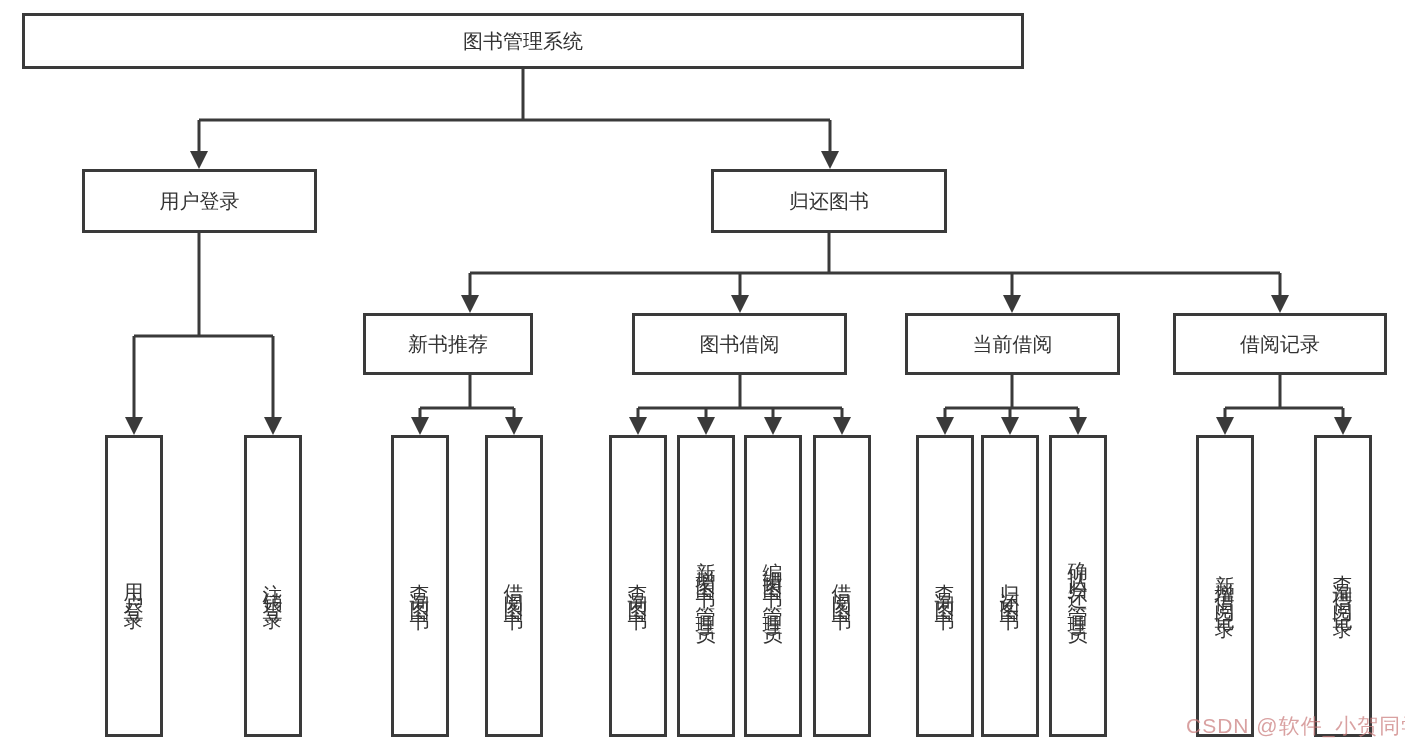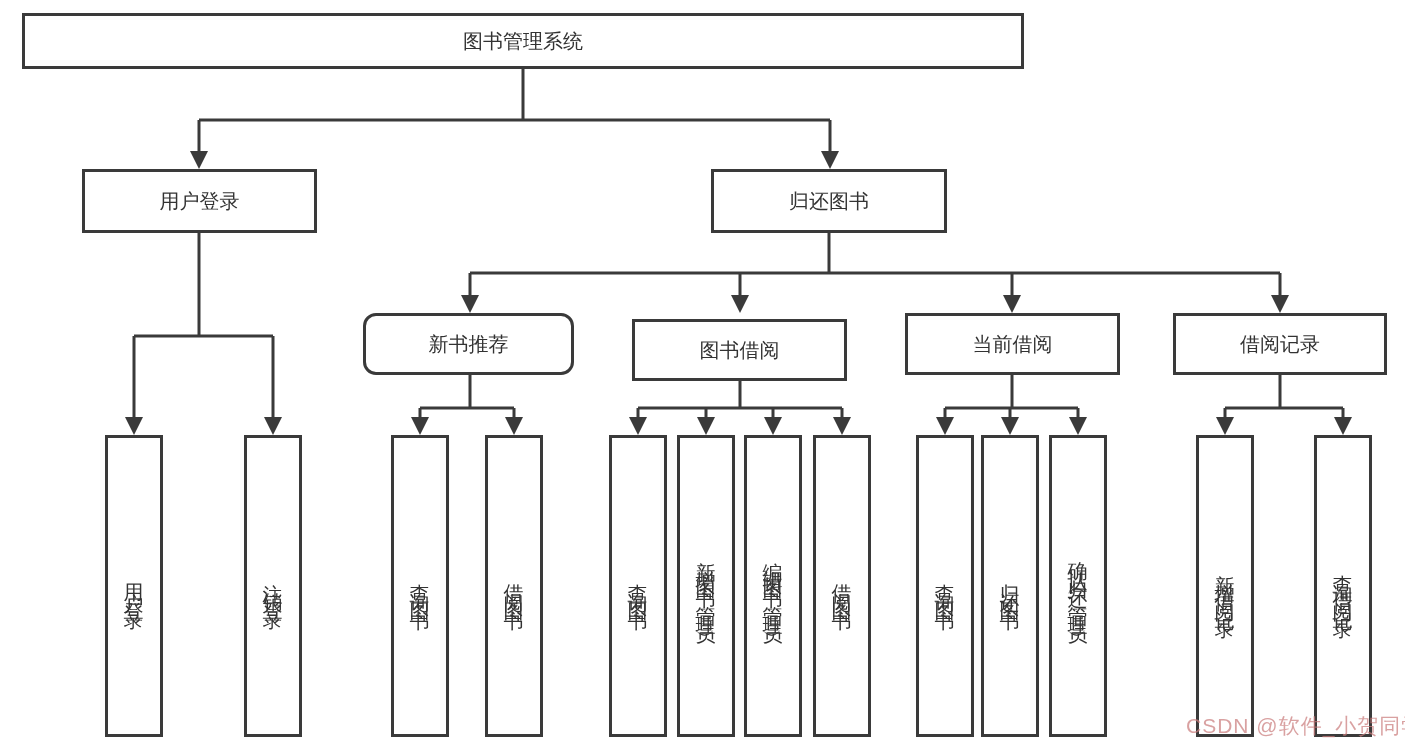--- a/index.html
+++ b/index.html
@@ -17,22 +17,22 @@
   }
   .leaf{top:435px;width:58px;height:302px;}
   .vtext{
     writing-mode:vertical-rl;text-orientation:mixed;
     letter-spacing:9px;font-size:20px;color:#333333;
   }
   
   .b-root{left:22px;top:13px;width:1002px;height:56px;}
   .b-l2-1{left:82px;top:169px;width:235px;height:64px;}
   .b-l2-2{left:711px;top:169px;width:236px;height:64px;}
-  .b-l3-1{left:363px;top:313px;width:211px;height:62px;border-radius:13px;}
-  .b-l3-2{left:632px;top:313px;width:215px;height:62px;margin-top:6px;}
+  .b-l3-1{left:363px;top:313px;width:170px;height:62px;}
+  .b-l3-2{left:632px;top:313px;width:215px;height:62px;}
   .b-l3-3{left:905px;top:313px;width:215px;height:62px;}
   .b-l3-4{left:1173px;top:313px;width:214px;height:62px;}
   .b-v1{left:105px;}  .b-v2{left:244px;}  .b-v3{left:391px;}  .b-v4{left:485px;}
   .b-v5{left:609px;}  .b-v6{left:677px;}  .b-v7{left:744px;}  .b-v8{left:813px;}
   .b-v9{left:916px;}  .b-v10{left:981px;} .b-v11{left:1049px;}
   .b-v12{left:1196px;} .b-v13{left:1314px;}
   .watermark{
     position:absolute;left:1186px;top:712px;font-size:21px;letter-spacing:1px;
     color:rgba(202,125,125,0.72);white-space:nowrap;
   }

